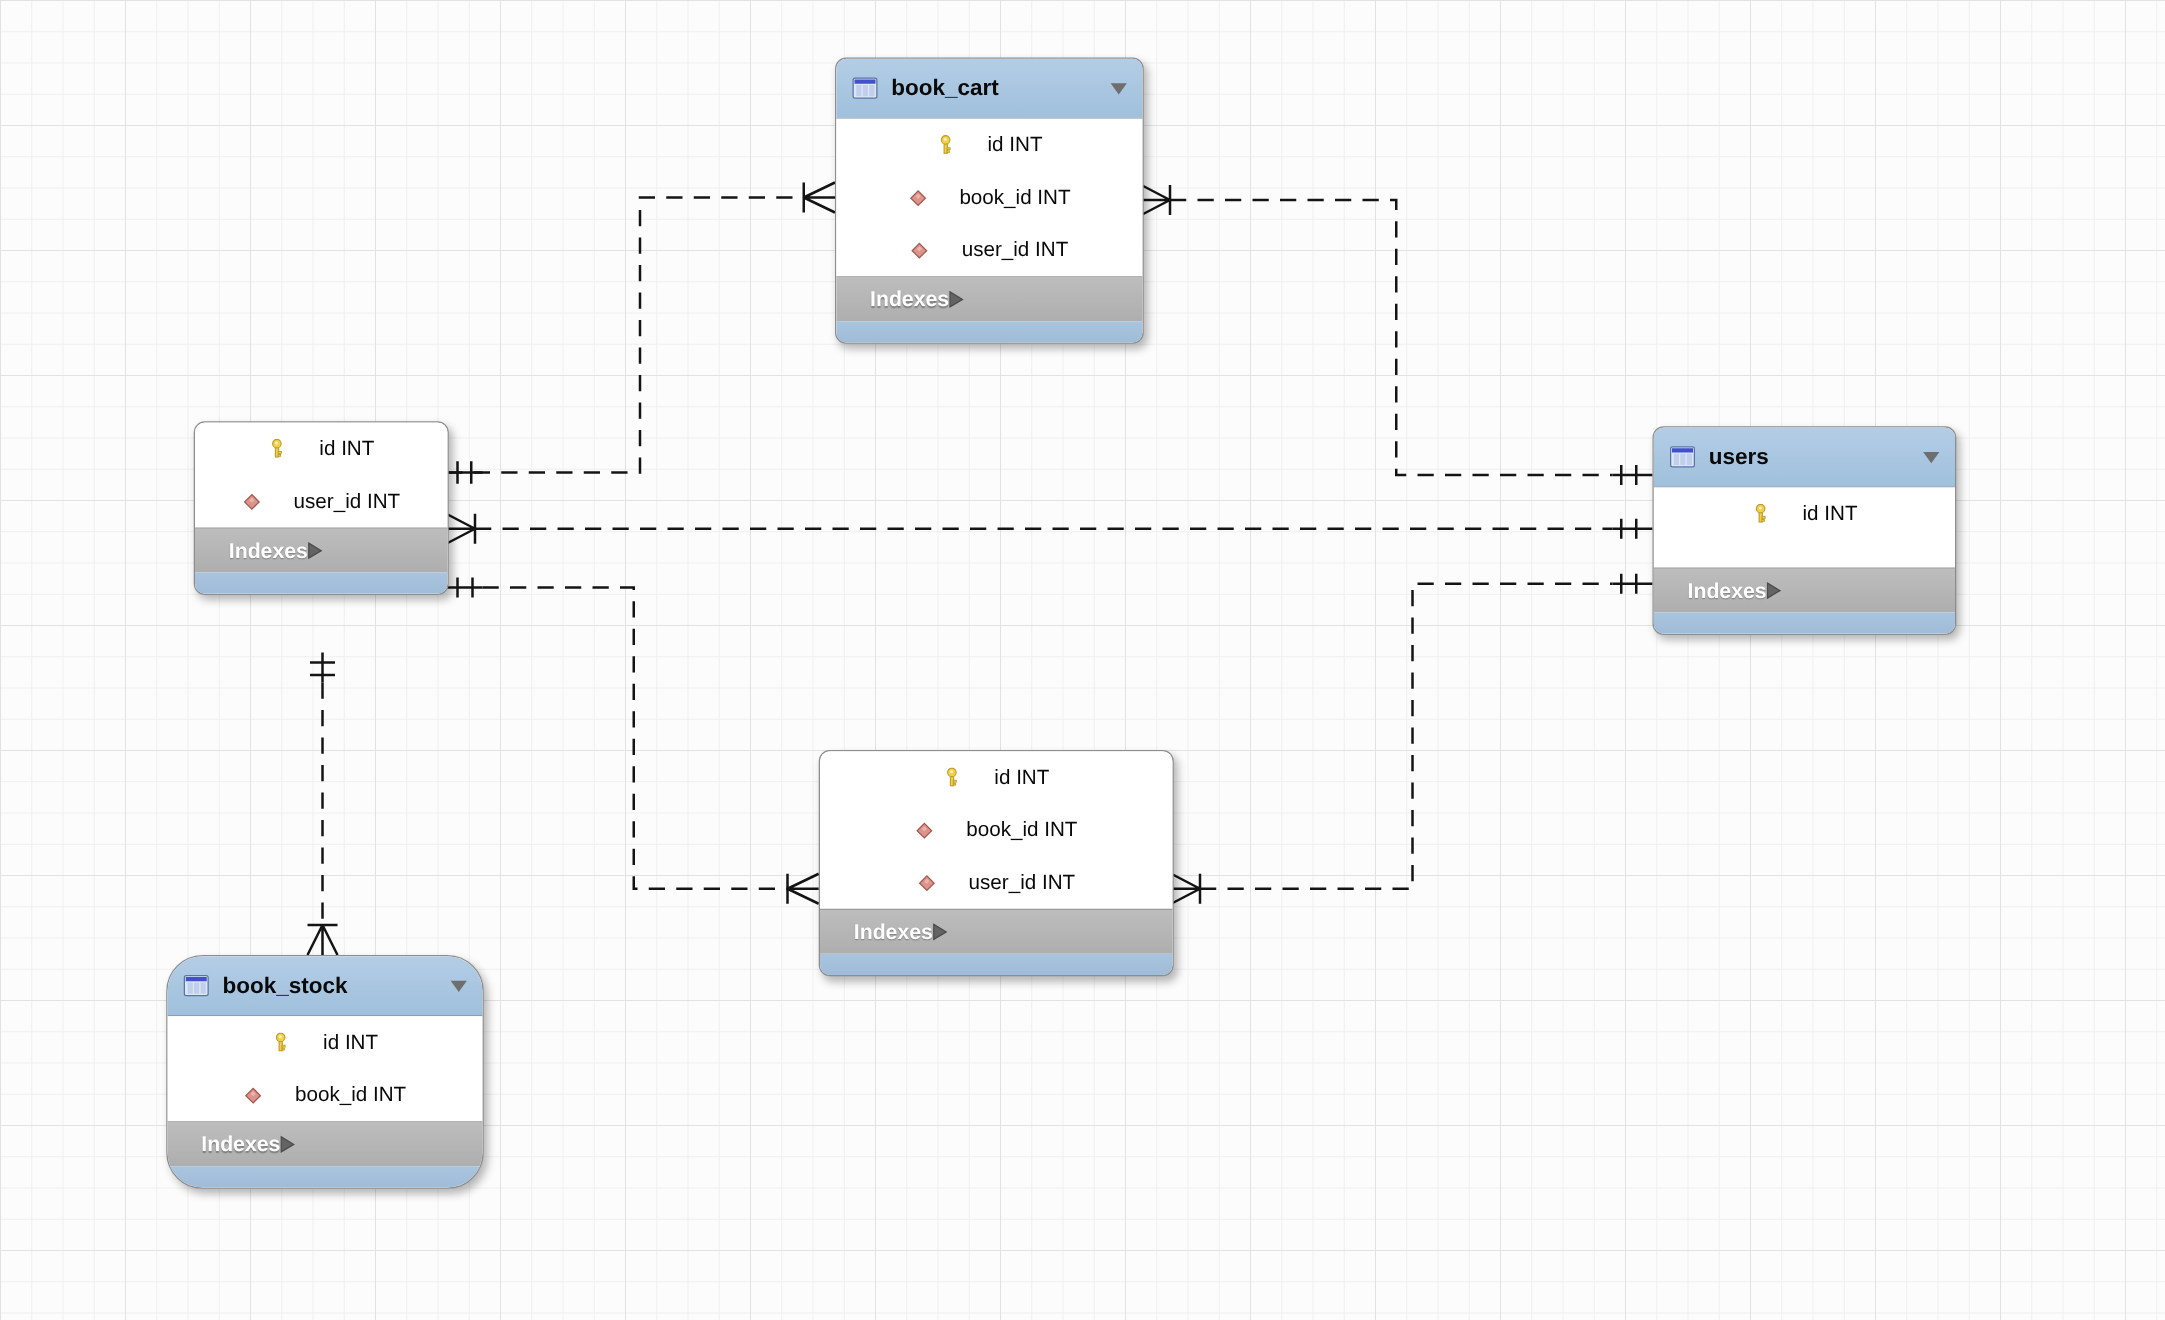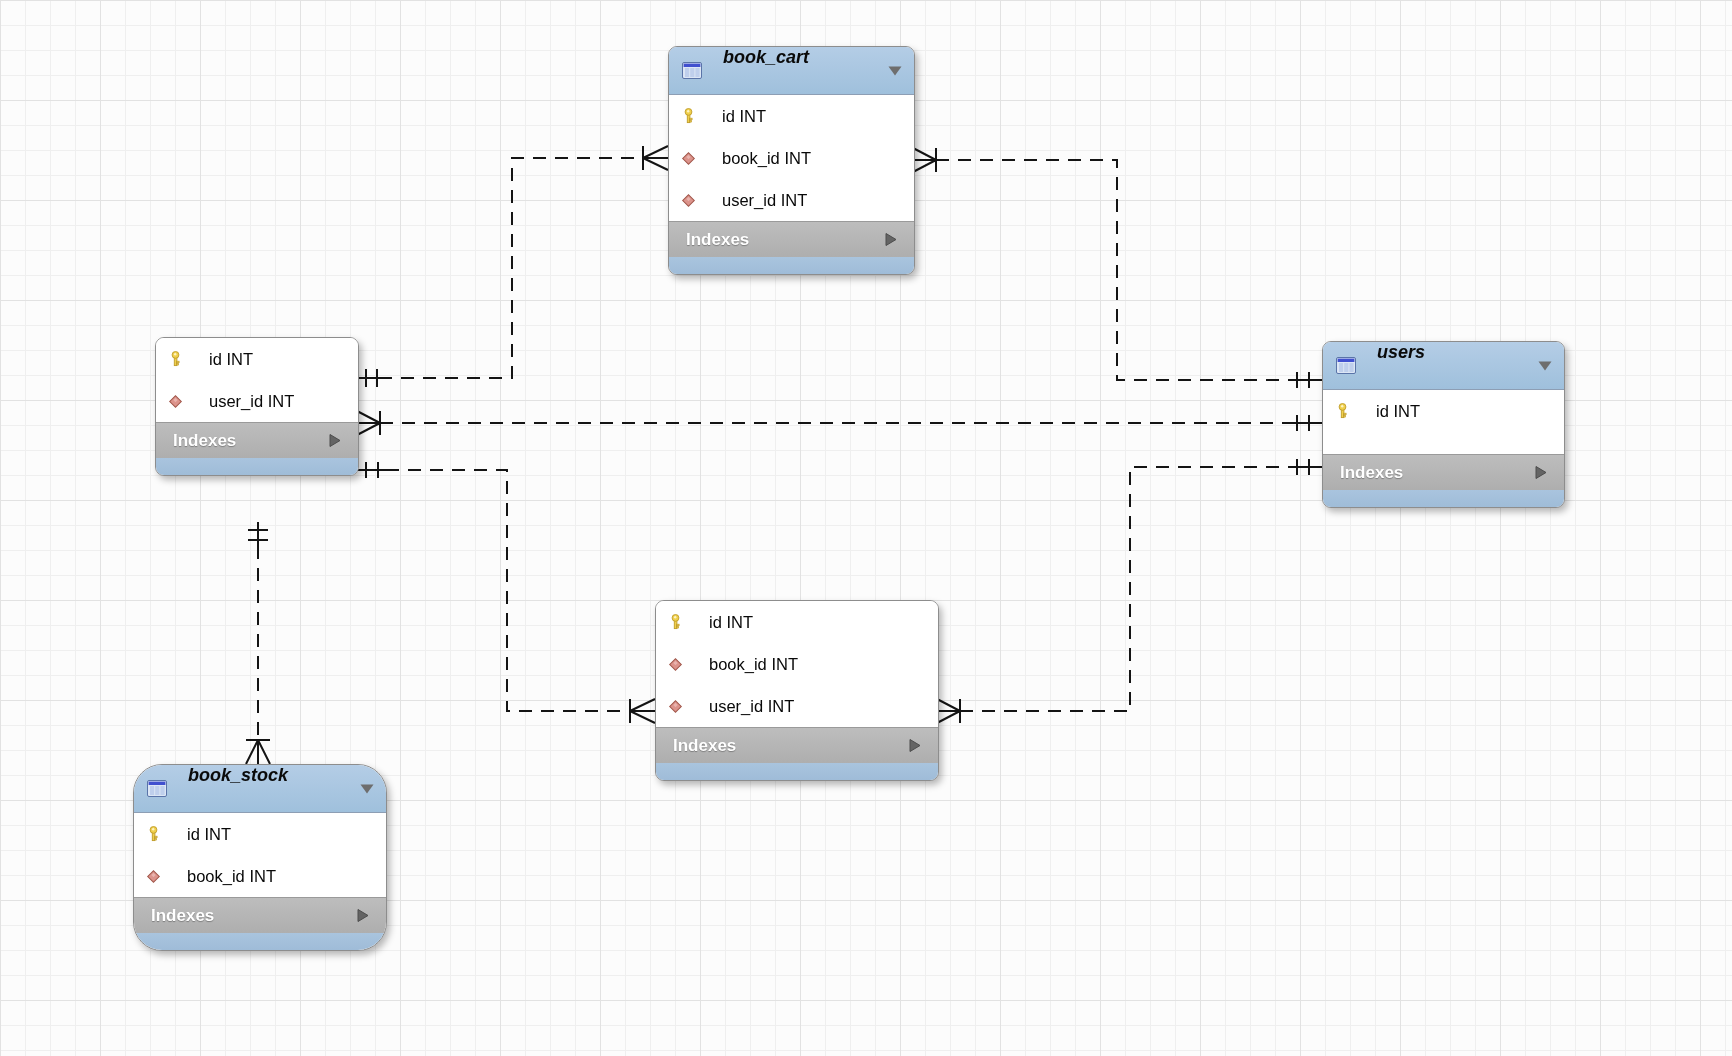--- a/index.html
+++ b/index.html
@@ -13,32 +13,32 @@
       linear-gradient(to right,#efefef 1px,transparent 1px),
       linear-gradient(to bottom,#efefef 1px,transparent 1px);
     background-size:100px 100px,100px 100px,25px 25px,25px 25px;
   }
   .tbl{
     position:absolute;border:1px solid #8d8d8d;border-radius:9px;
     background:#ffffff;box-shadow:3px 4px 7px rgba(0,0,0,0.28);
     overflow:hidden;
   }
   .t-header{
-    height:48px;display:flex;gap:19px;padding:0 12px;
+    height:48px;display:flex;align-items:center;gap:9px;padding:0 12px;
     background:linear-gradient(#b4cde6,#9fc0dc);
-    border-bottom:1px solid #8d9eb4;box-sizing:border-box;font-style:italic;
+    border-bottom:1px solid #8d9eb4;box-sizing:border-box;
   }
   .t-title{font-weight:bold;font-size:18px;color:#0a0a0a;flex:0 0 auto;}
   .t-spacer{flex:1 1 auto;}
   .t-body{background:#ffffff;}
-  .t-row{height:42px;display:flex;align-items:center;gap:26px;padding:0 12px;}
+  .t-row{height:42px;display:flex;align-items:center;gap:26px;padding:0 12px;justify-content:center;}
   .t-row .f-label{font-size:16.5px;color:#090909;}
   .t-indexes{
-    height:36px;display:flex;align-items:center;justify-content:space-between;
-    padding:0 17px;background:linear-gradient(#bdbdbd,#aeaeae);
+    height:36px;display:flex;align-items:center;justify-content:flex-start;
+    padding:0 27px;background:linear-gradient(#bdbdbd,#aeaeae);
     border-top:1px solid #9a9a9a;box-sizing:border-box;
   }
   .t-indexes .idx-label{
     color:#ffffff;font-weight:bold;font-size:17px;
     text-shadow:0 1px 1px rgba(0,0,0,0.3);
   }
   .t-footer{height:17px;background:linear-gradient(#a9c4de,#9fbcd8);}
   .icon{display:flex;align-items:center;flex:0 0 auto;}
   #wires{position:absolute;left:0;top:0;width:1732px;height:1056px;}
   #wires path,#wires line{fill:none;stroke:#141414;stroke-width:2;}

